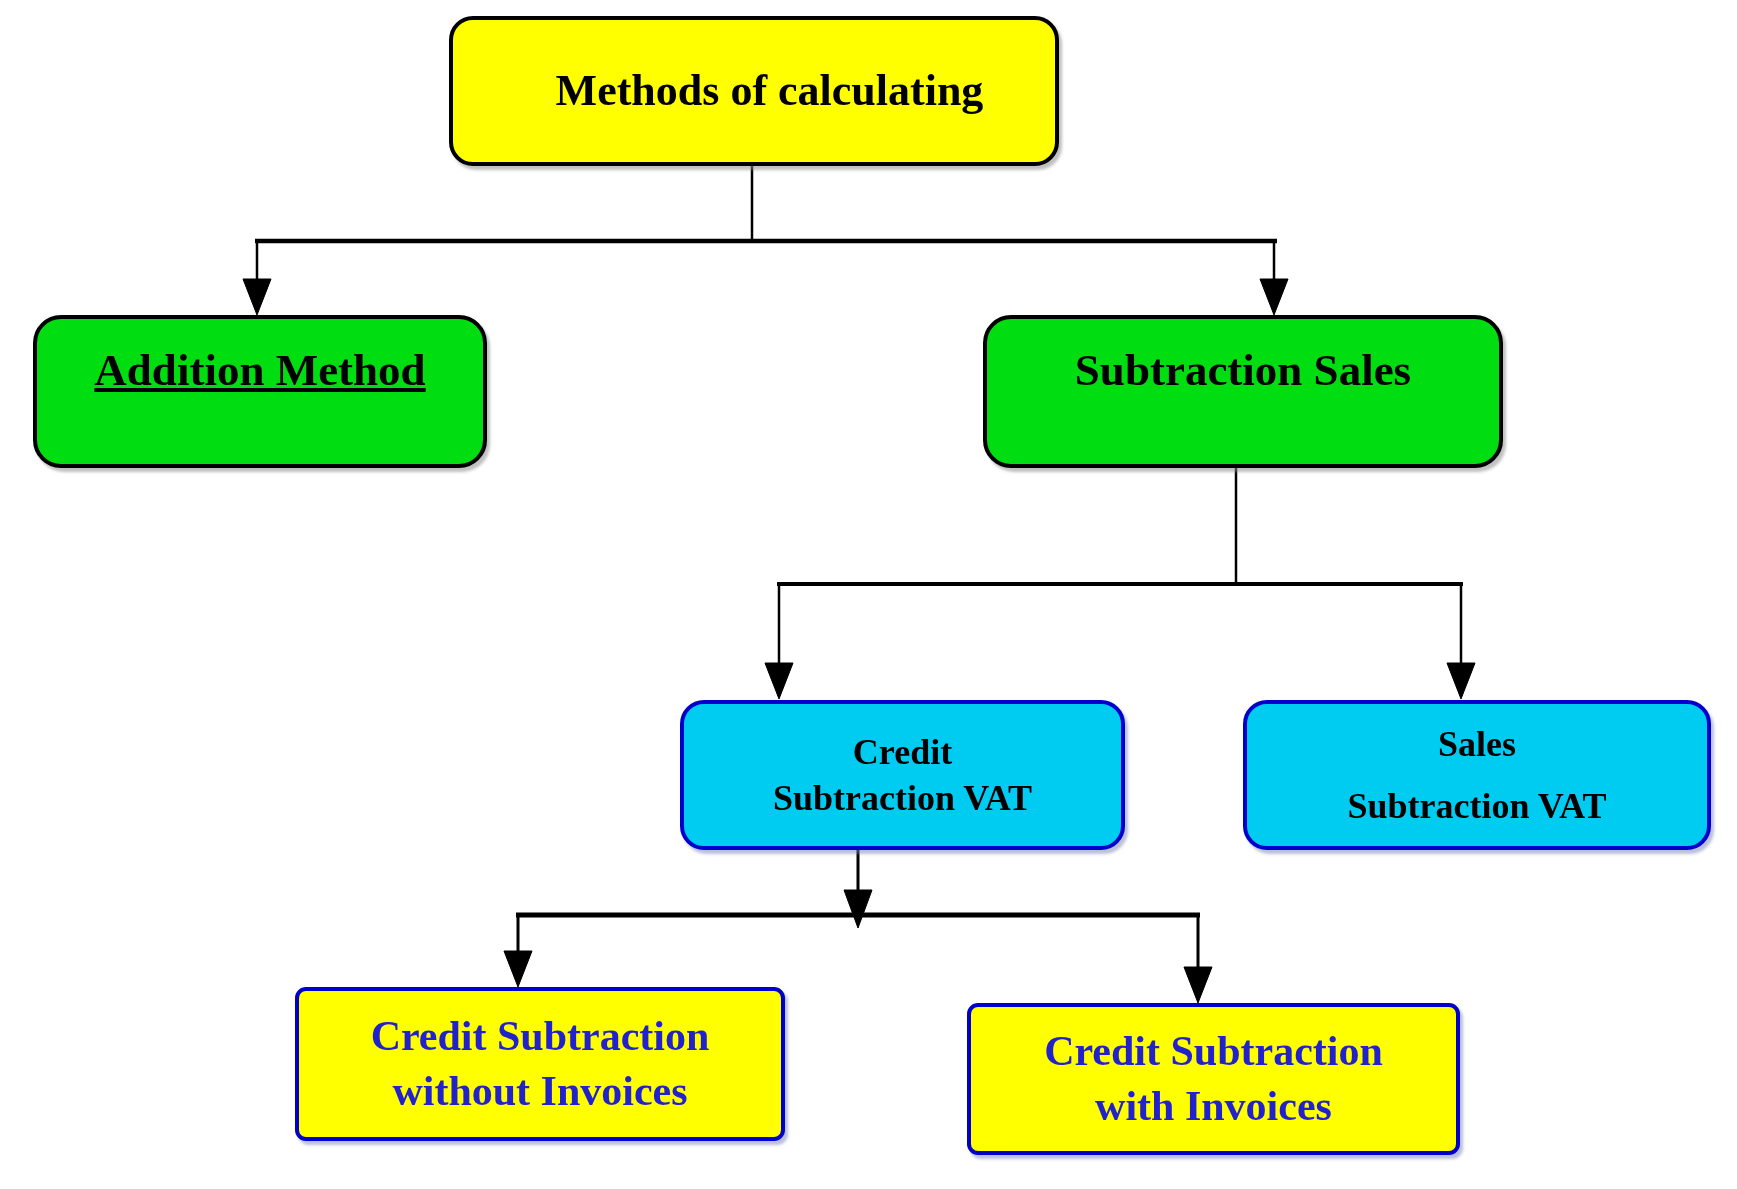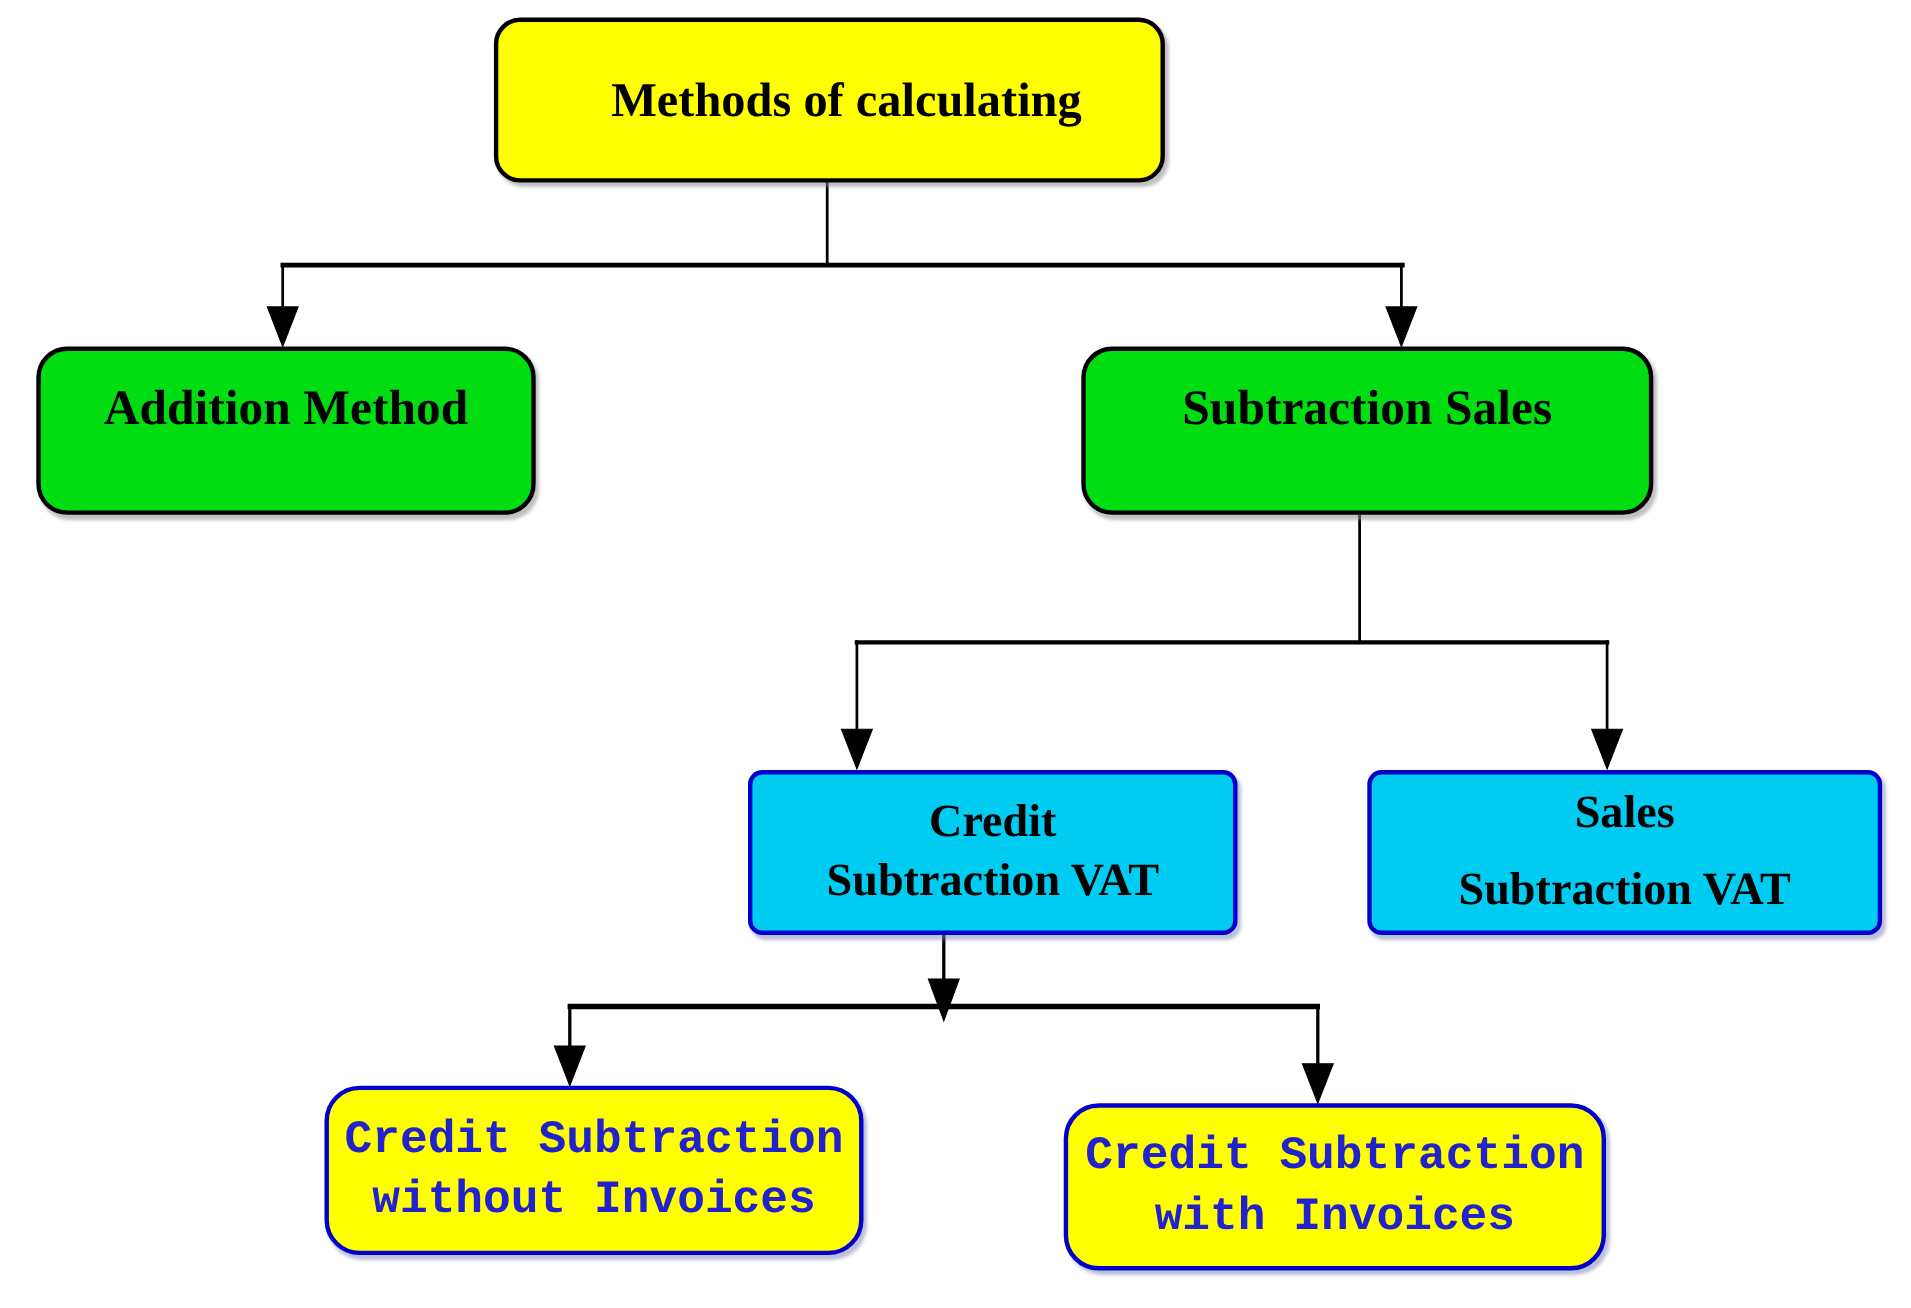--- a/index.html
+++ b/index.html
@@ -43,41 +43,40 @@
   }
   .node-method{
     background:var(--method-fill);
     border:4px solid var(--method-border);
     border-radius:28px;
     color:var(--method-text);
     font-size:45px;line-height:1.2;
     justify-content:flex-start;
     padding-top:24px;
   }
-  .node-addition{left:33px;top:315px;width:454px;height:153px;}
+  .node-addition{left:33px;top:315px;width:454px;height:153px;text-decoration:underline;}
   .node-subtraction{left:983px;top:315px;width:520px;height:153px;}
   .node-vat{
     background:var(--vat-fill);
     border:4px solid var(--vat-border);
-    border-radius:13px;
+    border-radius:24px;
     color:var(--vat-text);
-    font-size:42px;line-height:1.28;
+    font-size:36px;line-height:1.28;
     box-shadow:3px 4px 3px rgba(120,130,180,0.5);
     align-items:center;
   }
   .node-credit-vat{left:680px;top:700px;width:445px;height:150px;}
   .node-sales-vat{left:1243px;top:700px;width:468px;height:150px;gap:16px;}
   .node-leaf{
     background:var(--leaf-fill);
     border:4px solid var(--leaf-border);
-    border-radius:32px;
+    border-radius:11px;
     color:var(--leaf-text);
     font-size:42px;line-height:1.3;
     box-shadow:3px 4px 3px rgba(120,130,180,0.5);
-    font-family:Liberation Mono, monospace;
   }
   .node-credit-without{left:295px;top:987px;width:490px;height:154px;}
   .node-credit-with{left:967px;top:1003px;width:493px;height:152px;}
 </style>
 </head>
 <body>
 
 <div class="canvas">
 
   <svg class="connector-layer" viewBox="0 0 1737 1189" xmlns="http://www.w3.org/2000/svg">

